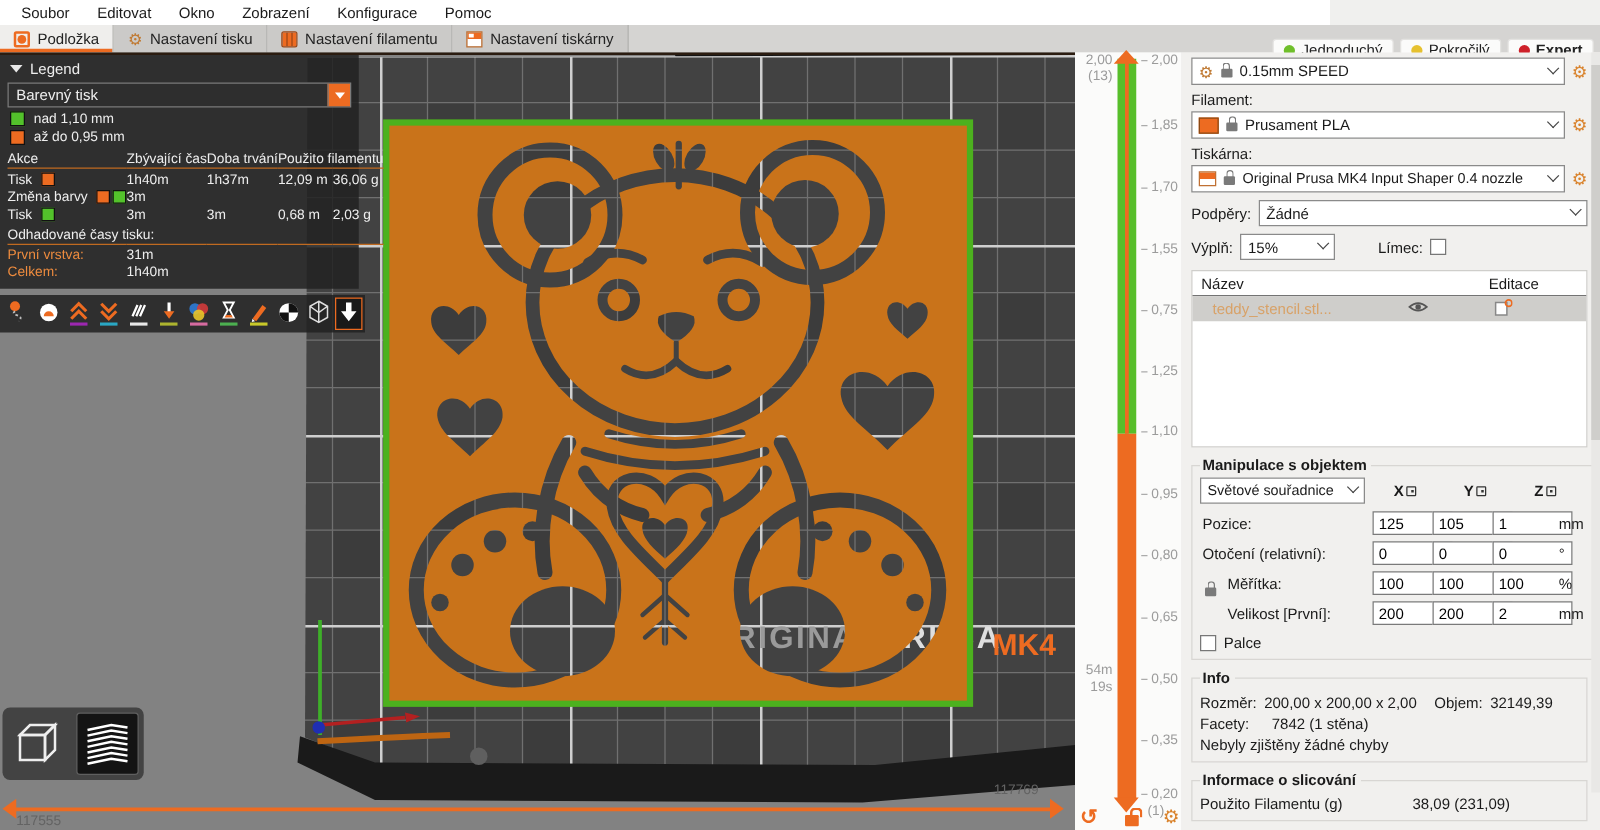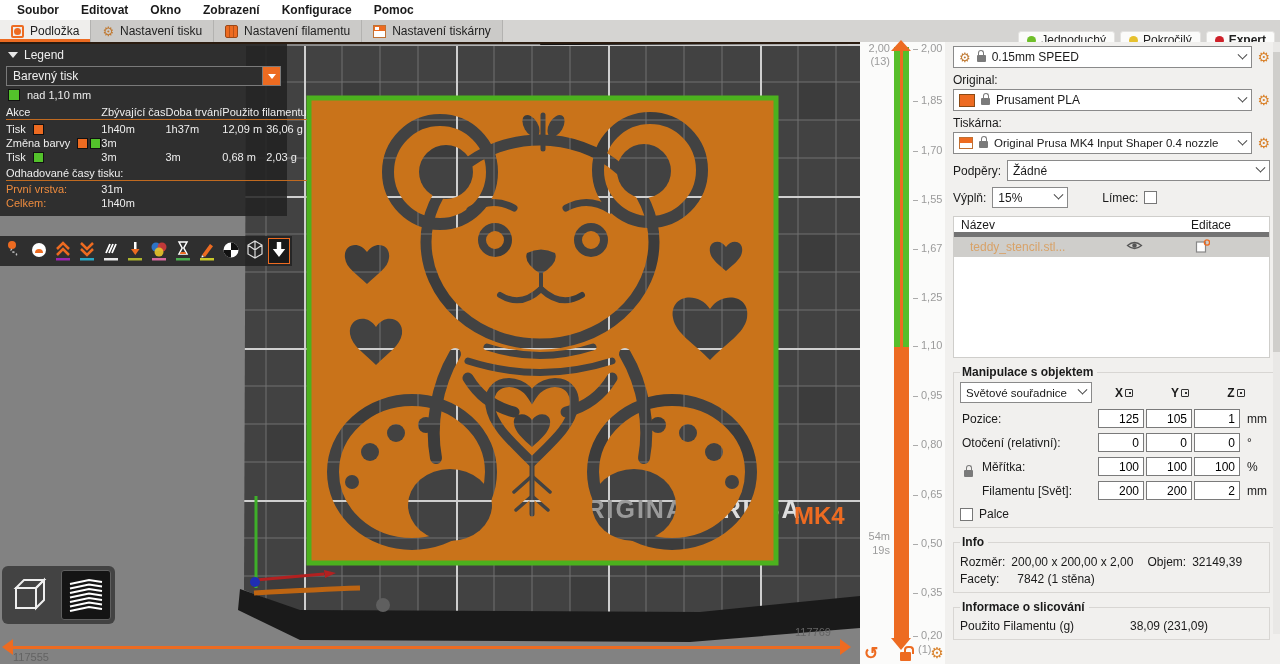--- a/index.html
+++ b/index.html
@@ -1,22 +1,22 @@
 <!DOCTYPE html>
 <html><head>
 <meta charset="utf-8">
 <style>
   html,body{margin:0;padding:0;background:#555;}
   *{box-sizing:border-box;}
   #app{position:relative;width:1280px;height:664px;overflow:hidden;
        font-family:"Liberation Sans",sans-serif;background:#f0f0ee;}
 
   
-  .menubar{position:absolute;left:0;top:0;width:1280px;height:20px;background:#fff;
-           display:flex;align-items:center;padding-left:6px;font-size:12px;color:#1a1a1a;font-weight:bold;}
+  .menubar{position:absolute;left:0;top:0;width:1064px;height:20px;background:#fff;
+           display:flex;align-items:center;padding-left:6px;font-size:12px;color:#1a1a1a;}
   .menubar span{padding:2px 11px;cursor:default;}
 
   
   .tabbar{position:absolute;left:0;top:20px;width:1280px;height:22px;background:#d5d4d2;
           display:flex;align-items:stretch;font-size:12px;color:#222;}
   .tab{display:flex;align-items:center;gap:6px;padding:0 11px;background:#cbcac8;
        border-right:1px solid #b3b2b0;}
   .tab.active{background:#efeeec;box-shadow:inset 0 -3px 0 #ED6B21;}
   .tab-icon{width:13px;height:13px;display:inline-block;position:relative;}
   .icon-plater{border:2px solid #ED6B21;border-radius:2px;}
@@ -100,37 +100,37 @@
   .glock:before{content:"";position:absolute;top:-5px;left:1.5px;width:4px;height:5px;border:1.5px solid #7a7a7a;border-bottom:none;border-radius:3px 3px 0 0;}
   .pgear{color:#d9822b;font-size:14px;flex:none;}
   .fil-swatch{width:16px;height:13px;background:#ED6B21;border:1px solid #8a4a15;flex:none;}
   .mini-gear{color:#c07a33;font-size:13px;flex:none;}
   .mini-printer{width:14px;height:12px;border:1px solid #c07033;background:linear-gradient(#ED6B21 0 5px,#fff 5px);position:relative;flex:none;}
   .inline-row{display:flex;align-items:center;gap:6px;margin-top:6px;}
   .combo.small{flex:none;width:76px;}
   .checkbox{width:13px;height:13px;border:1px solid #777;background:#fff;display:inline-block;}
 
   .objtable{margin-top:8px;background:#fff;border:1px solid #cfcecb;height:142px;}
-  .objhead{display:flex;height:20px;align-items:center;border-bottom:5px solid #737373;font-size:12px;}
+  .objhead{display:flex;height:20px;align-items:center;border-bottom:1px solid #737373;font-size:12px;}
   .objhead .h1{padding-left:7px;}
   .objhead .h2{margin-left:auto;padding-right:38px;}
   .objrow{display:flex;height:20px;align-items:center;background:#cfcecb;}
   .objname{padding-left:16px;color:#d8a268;width:160px;overflow:hidden;white-space:nowrap;}
   .eye{margin-left:12px;}
   .editdoc{margin-left:52px;}
 
   fieldset{border:1px solid #d8d6d3;margin:7px 0 0 0;padding:3px 6px 6px 6px;}
   legend{font-weight:bold;font-size:12px;padding:0 4px 0 2px;}
   .maniprow1{display:flex;align-items:center;gap:0;}
   .combo.coords{flex:none;width:132px;height:21px;}
   .axhead{width:48px;text-align:center;font-weight:bold;margin-left:8px;}
   .axbox{display:inline-block;width:8px;height:8px;border:1px solid #333;border-radius:1px;position:relative;top:0px;margin-left:2px;}
   .axbox:after{content:"";position:absolute;left:2.5px;top:2.5px;width:2px;height:2px;background:#333;}
   .mgrid{display:grid;grid-template-columns:138px 48px 48px 48px 28px;row-gap:5px;align-items:center;margin-top:6px;position:relative;}
-  .mgrid input{width:46px;height:19px;border:1px solid #7a7a7a;font-size:12px;padding:0 4px;font-family:"Liberation Sans",sans-serif;background:#fff;text-align:right;}
+  .mgrid input{width:64px;height:19px;border:1px solid #7a7a7a;font-size:12px;padding:0 4px;font-family:"Liberation Sans",sans-serif;background:#fff;}
   .mlabel{padding-left:2px;}
   .mlabel.ind{padding-left:22px;}
   .munit{padding-left:5px;}
   .scalelock{position:absolute;left:4px;top:58px;}
   .palce{display:flex;align-items:center;gap:6px;margin-top:7px;}
 
   .inforow{display:flex;gap:6px;margin-top:3px;flex-wrap:nowrap;}
   .inforow .k{color:#1a1a1a;}
   .inforow .v{margin-right:8px;}
   .slice-grid{display:grid;grid-template-columns:170px 1fr;row-gap:2px;margin-top:2px;}
@@ -283,20 +283,24 @@
     <div class="legend-combo">
       <span>Barevný tisk</span>
       <span class="dd">
           <span class="tri"></span>
         </span>
     </div>
     <div class="lgitem">
       <span class="swatch" style="background:#53C22B"></span>
       <span>nad 1,10 mm</span>
     </div>
+    <div class="lgitem">
+      <span class="swatch" style="background:#ED6B21"></span>
+      <span>až do 0,95 mm</span>
+    </div>
     <table class="lgtable">
       <tbody>
           <tr>
         <td>Akce</td>
         <td>Zbývající čas</td>
         <td>Doba trvání</td>
         <td colspan="2">Použito filamentu</td>
       </tr>
       <tr class="hr">
             <td colspan="5"></td>
@@ -459,21 +463,21 @@
     <div class="vhandle-top"></div>
     <div class="vhandle-bot"></div>
     <span class="vleft" style="top:0px">2,00</span>
     <span class="vleft" style="top:13px">(13)</span>
     <span class="vleft" style="top:488px">54m</span>
     <span class="vleft" style="top:502px">19s</span>
     <span class="vtick" style="top:0px">2,00</span>
     <span class="vtick" style="top:52px">1,85</span>
     <span class="vtick" style="top:102px">1,70</span>
     <span class="vtick" style="top:151px">1,55</span>
-    <span class="vtick" style="top:200px">1,67</span>
+    <span class="vtick" style="top:200px">0,75</span>
     <span class="vtick" style="top:249px">1,25</span>
     <span class="vtick" style="top:297px">1,10</span>
     <span class="vtick" style="top:347px">0,95</span>
     <span class="vtick" style="top:396px">0,80</span>
     <span class="vtick" style="top:446px">0,65</span>
     <span class="vtick" style="top:495px">0,50</span>
     <span class="vtick" style="top:544px">0,35</span>
     <span class="vtick" style="top:587px">0,20</span>
     <span style="position:absolute;left:58px;top:601px">(1)</span>
     <div class="vicons">
@@ -487,21 +491,21 @@
     <div class="combo-row">
       <div class="combo">
         <span class="mini-gear">⚙</span>
         <span class="glock"></span>
         <span>0.15mm SPEED</span>
         <span class="chev"></span>
       </div>
       <span class="pgear">⚙</span>
     </div>
 
-    <div class="slabel" style="margin-top:5px">Original:</div>
+    <div class="slabel" style="margin-top:5px">Filament:</div>
     <div class="combo-row">
       <div class="combo">
         <span class="fil-swatch"></span>
         <span class="glock"></span>
         <span>Prusament PLA</span>
         <span class="chev"></span>
       </div>
       <span class="pgear">⚙</span>
     </div>
 
@@ -576,21 +580,21 @@
         <input value="0" style="">
         <input value="0" style="">
         <span class="munit">°</span>
 
         <span class="mlabel ind">Měřítka:</span>
         <input value="100" style="">
         <input value="100" style="">
         <input value="100" style="">
         <span class="munit">%</span>
 
-        <span class="mlabel ind">Filamentu [Svět]:</span>
+        <span class="mlabel ind">Velikost [První]:</span>
         <input value="200" style="">
         <input value="200" style="">
         <input value="2" style="">
         <span class="munit">mm</span>
         <span class="glock scalelock"></span>
       </div>
       <div class="palce">
         <span class="checkbox"></span>
         <span>Palce</span>
       </div>
@@ -601,20 +605,23 @@
       <div class="inforow">
         <span class="k">Rozměr:</span>
         <span class="v">200,00 x 200,00 x 2,00</span>
         <span class="k">Objem:</span>
         <span class="v">32149,39</span>
       </div>
       <div class="inforow">
         <span class="k">Facety:</span>
         <span class="v" style="margin-left:12px">7842 (1 stěna)</span>
       </div>
+      <div class="inforow">
+        <span>Nebyly zjištěny žádné chyby</span>
+      </div>
     </fieldset>
 
     <fieldset>
       <legend>Informace o slicování</legend>
       <div class="slice-grid">
         <span>Použito Filamentu (g)</span>
         <span>38,09 (231,09)</span>
 
       </div>
     </fieldset>

